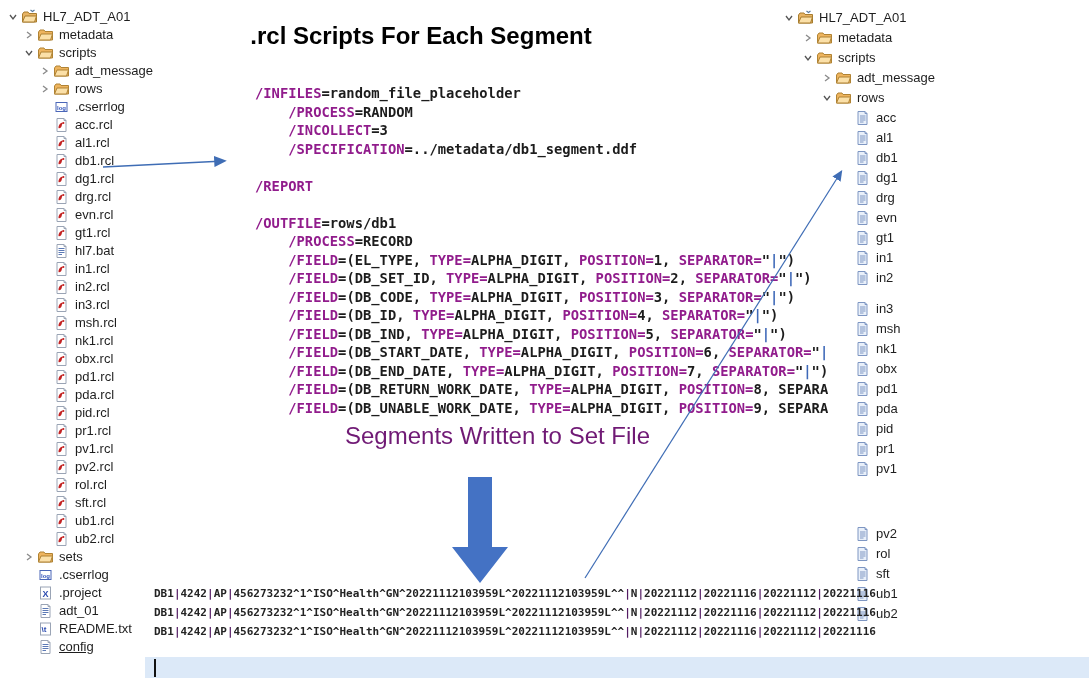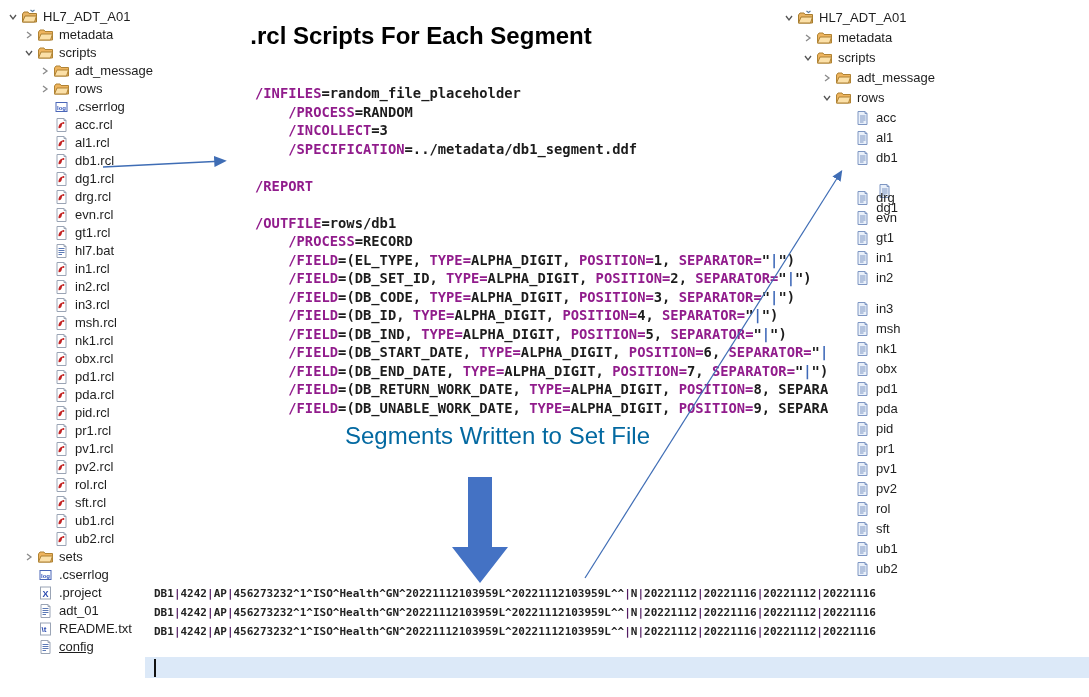--- a/index.html
+++ b/index.html
@@ -12,21 +12,21 @@
   .tree-row{display:flex;align-items:center;font-size:13px;color:#1e1e1e;white-space:nowrap;}
   #left-tree .tree-row{height:18px;}
   #right-tree .tree-row{height:20px;}
   .chev{width:14px;height:12px;display:inline-flex;align-items:center;justify-content:center;flex:0 0 14px;}
   .ticon{width:18px;height:16px;display:inline-flex;align-items:center;justify-content:center;flex:0 0 18px;margin-right:5px;}
   .tlabel{line-height:16px;}
   
   .slide-title{position:absolute;left:242px;top:22px;width:358px;text-align:center;
                font-size:24px;font-weight:bold;}
   .segments-label{position:absolute;left:310px;top:422px;width:375px;text-align:center;
-                  font-size:24px;color:#0369a1;}
+                  font-size:24px;color:#701a75;}
   
   .code{position:absolute;left:239px;top:84px;font-family:"DejaVu Sans Mono",monospace;
         font-weight:bold;font-size:13.8px;line-height:18.5px;white-space:pre;color:#1c1c1c;margin-left:16px;}
   .kw{color:#911c8c;}
   .pipe{color:#3e68b8;}
   
   .data-out{position:absolute;left:154px;top:584px;font-family:"DejaVu Sans Mono",monospace;
             font-weight:bold;font-size:11px;line-height:19px;white-space:pre;color:#232323;}
   .dpipe{color:#531b63;}
   .hl-line{position:absolute;left:145px;top:657px;width:944px;height:21px;background:#dce9f8;}
@@ -590,21 +590,21 @@
             <path d="M3.5,1.5 h7 l2,2 v11 h-9 z" fill="#e9f0fa" stroke="#7e96c2"></path>
                 <path d="M10.5,1.5 v2 h2" fill="none" stroke="#7e96c2"></path>
                 <line x1="5.5" y1="6" x2="11" y2="6" stroke="#7e96c2"></line>
                 <line x1="5.5" y1="8" x2="11" y2="8" stroke="#7e96c2"></line>
                 <line x1="5.5" y1="10" x2="11" y2="10" stroke="#7e96c2"></line>
                 <line x1="5.5" y1="12" x2="9" y2="12" stroke="#7e96c2"></line>
           </svg>
         </span>
         <span class="tlabel">db1</span>
       </div>
-      <div class="tree-row" style="padding-left: 61px; flex-direction: column;">
+      <div class="tree-row" style="padding-left: 61px;">
         <span class="chev"></span>
         <span class="ticon">
           <svg width="17" height="16" viewBox="0 0 16 16">
             <path d="M3.5,1.5 h7 l2,2 v11 h-9 z" fill="#e9f0fa" stroke="#7e96c2"></path>
                 <path d="M10.5,1.5 v2 h2" fill="none" stroke="#7e96c2"></path>
                 <line x1="5.5" y1="6" x2="11" y2="6" stroke="#7e96c2"></line>
                 <line x1="5.5" y1="8" x2="11" y2="8" stroke="#7e96c2"></line>
                 <line x1="5.5" y1="10" x2="11" y2="10" stroke="#7e96c2"></line>
                 <line x1="5.5" y1="12" x2="9" y2="12" stroke="#7e96c2"></line>
           </svg>
@@ -800,21 +800,21 @@
             <path d="M3.5,1.5 h7 l2,2 v11 h-9 z" fill="#e9f0fa" stroke="#7e96c2"></path>
                 <path d="M10.5,1.5 v2 h2" fill="none" stroke="#7e96c2"></path>
                 <line x1="5.5" y1="6" x2="11" y2="6" stroke="#7e96c2"></line>
                 <line x1="5.5" y1="8" x2="11" y2="8" stroke="#7e96c2"></line>
                 <line x1="5.5" y1="10" x2="11" y2="10" stroke="#7e96c2"></line>
                 <line x1="5.5" y1="12" x2="9" y2="12" stroke="#7e96c2"></line>
           </svg>
         </span>
         <span class="tlabel">pv1</span>
       </div>
-      <div class="tree-row" style="padding-left: 61px;">
+      <div class="tree-row" style="padding-left: 61px; margin-top: 45px;">
         <span class="chev"></span>
         <span class="ticon">
           <svg width="17" height="16" viewBox="0 0 16 16">
             <path d="M3.5,1.5 h7 l2,2 v11 h-9 z" fill="#e9f0fa" stroke="#7e96c2"></path>
                 <path d="M10.5,1.5 v2 h2" fill="none" stroke="#7e96c2"></path>
                 <line x1="5.5" y1="6" x2="11" y2="6" stroke="#7e96c2"></line>
                 <line x1="5.5" y1="8" x2="11" y2="8" stroke="#7e96c2"></line>
                 <line x1="5.5" y1="10" x2="11" y2="10" stroke="#7e96c2"></line>
                 <line x1="5.5" y1="12" x2="9" y2="12" stroke="#7e96c2"></line>
           </svg>

